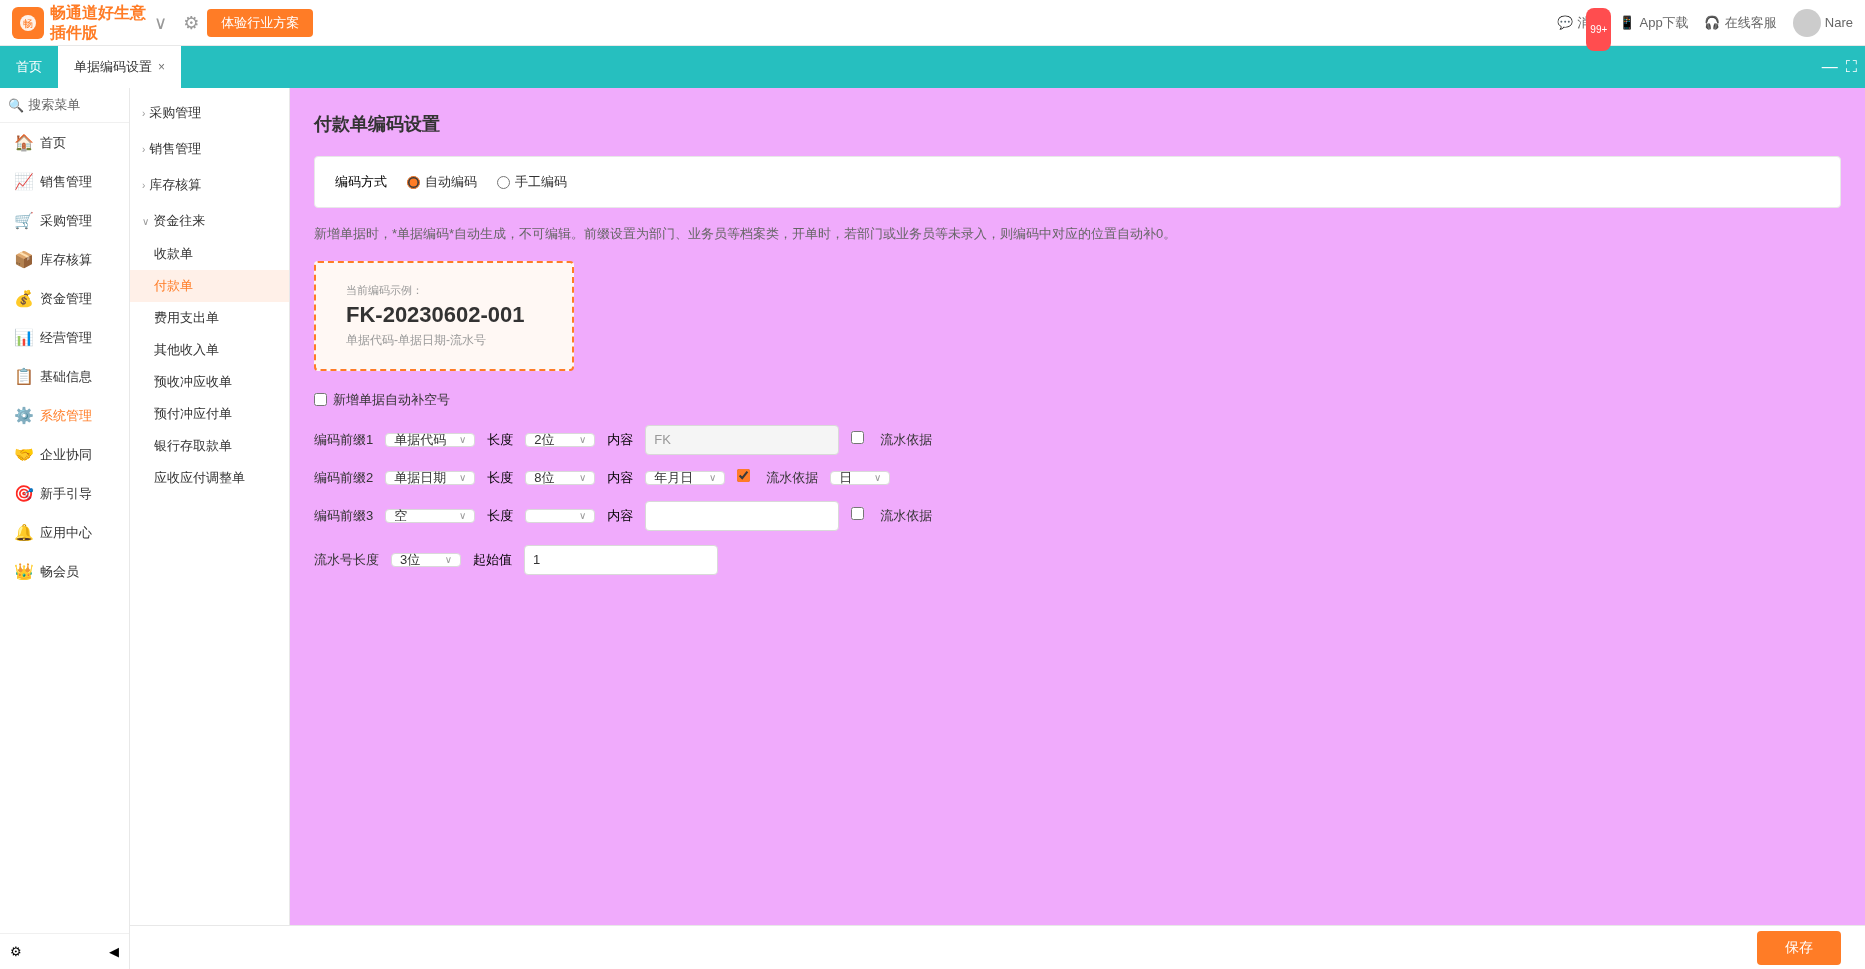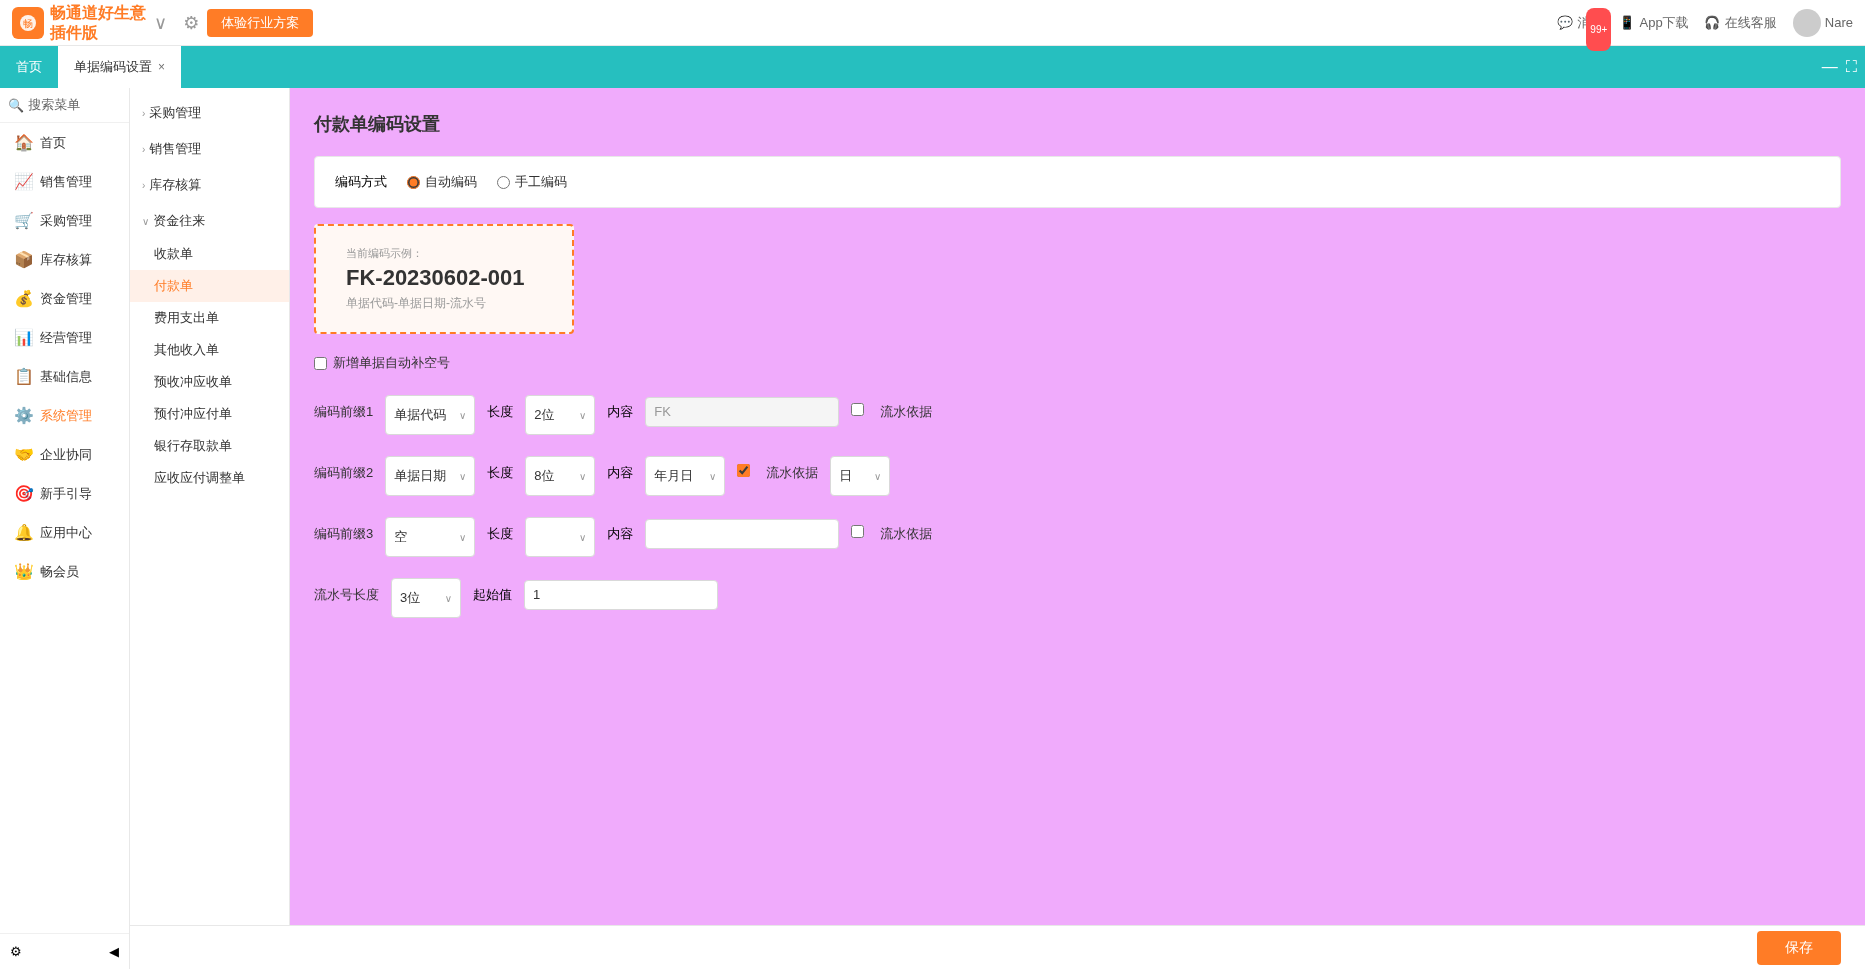--- a/index.html
+++ b/index.html
@@ -69,21 +69,21 @@
     .preview-code { font-size: 22px; font-weight: bold; color: #333; }
     .preview-sub { font-size: 12px; color: #999; margin-top: 4px; }
 
     
     .checkbox-row { display: flex; align-items: center; gap: 6px; margin-bottom: 16px; font-size: 13px; color: #333; }
     .checkbox-row input[type="checkbox"] { accent-color: #ff7c26; }
 
     
     .form-row { display: flex; align-items: center; gap: 12px; margin-bottom: 14px; flex-wrap: wrap; }
     .form-row label { font-size: 13px; color: #333; white-space: nowrap; min-width: 56px; }
-    .form-select { border: 1px solid #d9d9d9; border-radius: 4px; padding: 4px 8px; font-size: 13px; height: 40px; min-width: 90px; background: #fff; display: flex; align-items: center; justify-content: space-between; cursor: pointer; gap: 6px; margin-top: 7px; }
+    .form-select { border: 1px solid #d9d9d9; border-radius: 4px; padding: 4px 8px; font-size: 13px; height: 14px; min-width: 90px; background: #fff; display: flex; align-items: center; justify-content: space-between; cursor: pointer; gap: 6px; }
     .form-select span { color: #333; }
     .form-select .arrow { color: #999; font-size: 10px; }
     .form-input { border: 1px solid #d9d9d9; border-radius: 4px; padding: 4px 8px; font-size: 13px; height: 30px; min-width: 60px; background: #fff; color: #333; }
     .form-input.readonly { background: #f5f5f5; color: #999; }
     .stream-check { display: flex; align-items: flex-start; gap: 16px; font-size: 13px; color: #333; }
     .stream-check input[type="checkbox"] { accent-color: #ff7c26; }
     .separator-row { display: flex; align-items: center; gap: 12px; margin-bottom: 14px; }
     .sep-label { font-size: 13px; color: #333; }
     .sep-radio { display: flex; align-items: center; gap: 4px; cursor: pointer; font-size: 13px; color: #333; }
     .sep-radio input[type="radio"] { accent-color: #ff7c26; }
@@ -263,20 +263,21 @@
             <span>自动编码</span>
           </label>
           <label class="radio-label">
             <input type="radio" name="coding" style="">
             <span>手工编码</span>
           </label>
         </div>
       </div>
 
       
+      <div class="info-text">新增单据时，*单据编码*自动生成，不可编辑。前缀设置为部门、业务员等档案类，开单时，若部门或业务员等未录入，则编码中对应的位置自动补0。</div>
 
       
       <div class="preview-box">
         <div class="preview-title">当前编码示例：</div>
         <div class="preview-code">FK-20230602-001</div>
         <div class="preview-sub">单据代码-单据日期-流水号</div>
       </div>
 
       
       <div class="checkbox-row">

